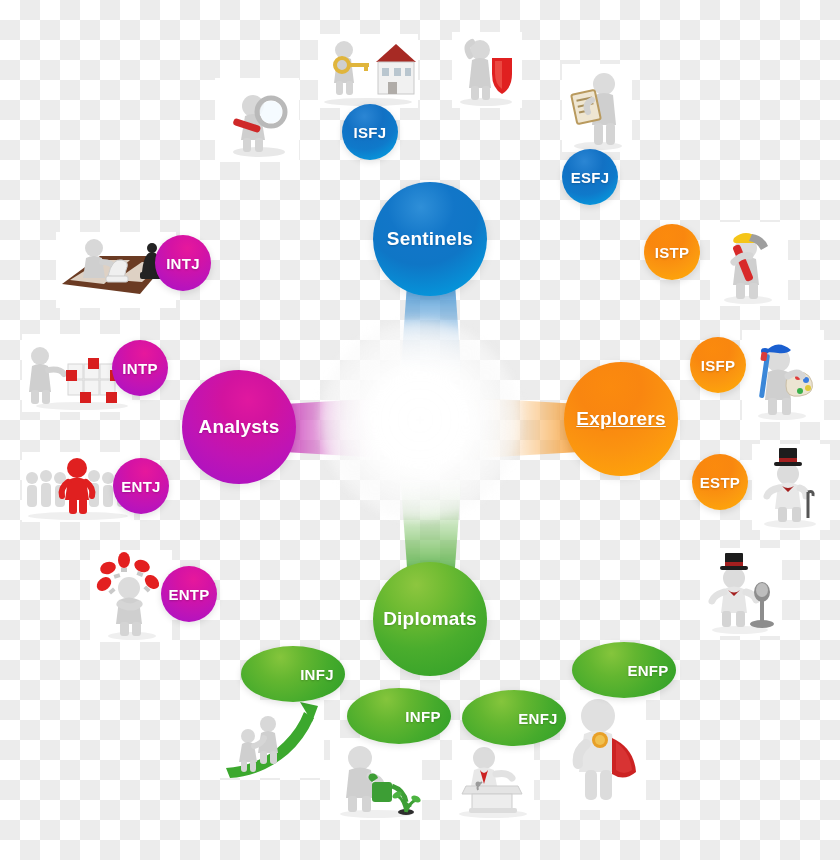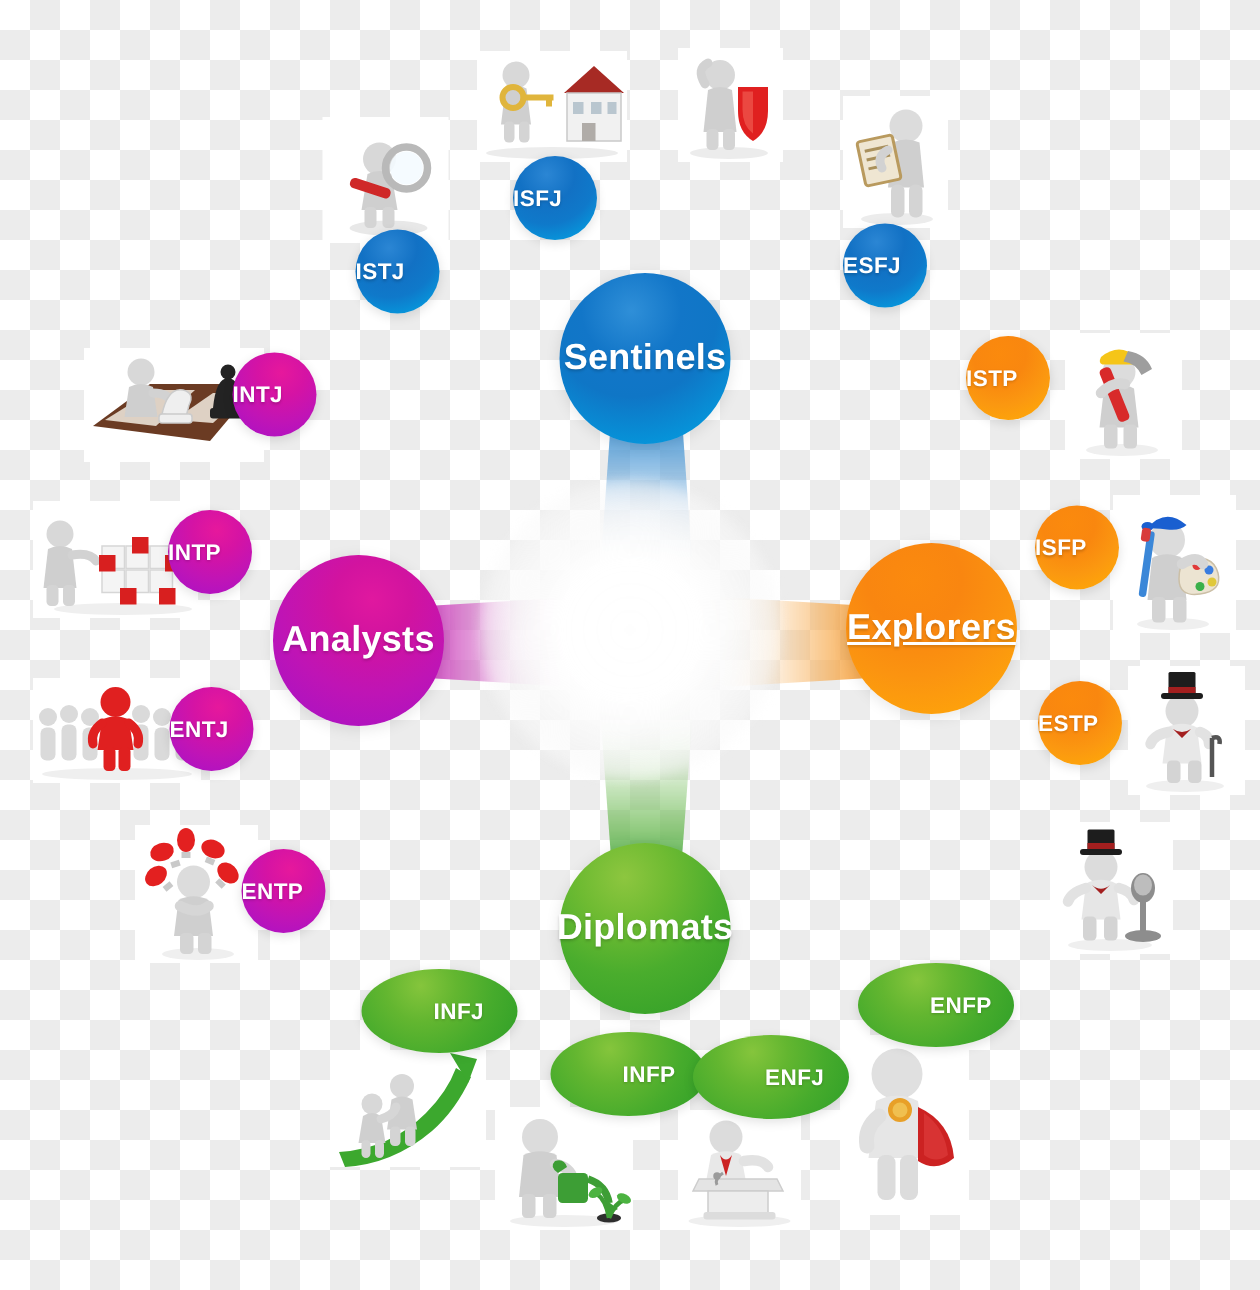--- a/index.html
+++ b/index.html
@@ -92,21 +92,21 @@
 
   
   .group-sphere {
     position: absolute;
     border-radius: 50%;
     display: flex;
     align-items: center;
     justify-content: center;
     color: #ffffff;
     font-weight: bold;
-    font-size: 24px;
+    font-size: 19px;
     letter-spacing: 0.2px;
     text-shadow: 0 1px 2px rgba(0,0,0,0.18);
     box-shadow: 0 2px 10px rgba(0,0,0,0.10);
   }
   .g-sentinels {
     left: 373px; top: 182px; width: 114px; height: 114px;
     background: radial-gradient(circle at 42% 22%, #2f8fd8 0%, #1276c8 30%, #0f76c6 52%, #00a7e6 100%);
   }
   .g-diplomats {
     left: 373px; top: 562px; width: 114px; height: 114px;
@@ -123,20 +123,21 @@
     text-decoration: underline;
   }
 
   
   .type-bubble {
     position: absolute;
     width: 56px; height: 56px;
     border-radius: 50%;
     display: flex;
     align-items: center;
+    justify-content: center;
     color: #ffffff;
     font-weight: bold;
     font-size: 15px;
     letter-spacing: 0.3px;
     text-shadow: 0 1px 2px rgba(0,0,0,0.20);
     box-shadow: 0 2px 7px rgba(0,0,0,0.12);
   }
   .c-blue   { background: radial-gradient(circle at 40% 22%, #2b86d4 0%, #1271c4 34%, #0f79ca 60%, #00abe8 100%); }
   .c-purple { background: radial-gradient(circle at 58% 24%, #e6189c 0%, #d513a4 30%, #c014b6 62%, #a611c9 100%); }
   .c-orange { background: radial-gradient(circle at 40% 22%, #fb8a0d 0%, #f9870f 32%, #fb9810 62%, #ffae06 100%); }
@@ -456,44 +457,41 @@
   <div class="group-sphere g-explorers">
     <span>Explorers</span>
   </div>
   <div class="group-sphere g-diplomats">
     <span>Diplomats</span>
   </div>
   <div class="group-sphere g-analysts">
     <span>Analysts</span>
   </div>
 
-  <div class="type-bubble c-blue" style="left:237px; top:153px;">
-    <span>ISTJ</span>
-  </div>
   <div class="type-bubble c-blue" style="left:342px; top:104px;">
     <span>ISFJ</span>
   </div>
   <div class="type-bubble c-blue" style="left:562px; top:149px;">
     <span>ESFJ</span>
   </div>
 
   <div class="type-bubble c-orange" style="left:644px; top:224px;">
     <span>ISTP</span>
   </div>
   <div class="type-bubble c-orange" style="left:690px; top:337px;">
     <span>ISFP</span>
   </div>
   <div class="type-bubble c-orange" style="left:692px; top:454px;">
     <span>ESTP</span>
   </div>
 
   <div class="type-bubble c-green" style="left:241px; top:646px;">
     <span>INFJ</span>
   </div>
-  <div class="type-bubble c-green" style="left:367px; top:688px;">
+  <div class="type-bubble c-green" style="left:347px; top:688px;">
     <span>INFP</span>
   </div>
   <div class="type-bubble c-green" style="left:462px; top:690px;">
     <span>ENFJ</span>
   </div>
   <div class="type-bubble c-green" style="left:572px; top:642px;">
     <span>ENFP</span>
   </div>
 
   <div class="type-bubble c-purple" style="left:155px; top:235px;">

